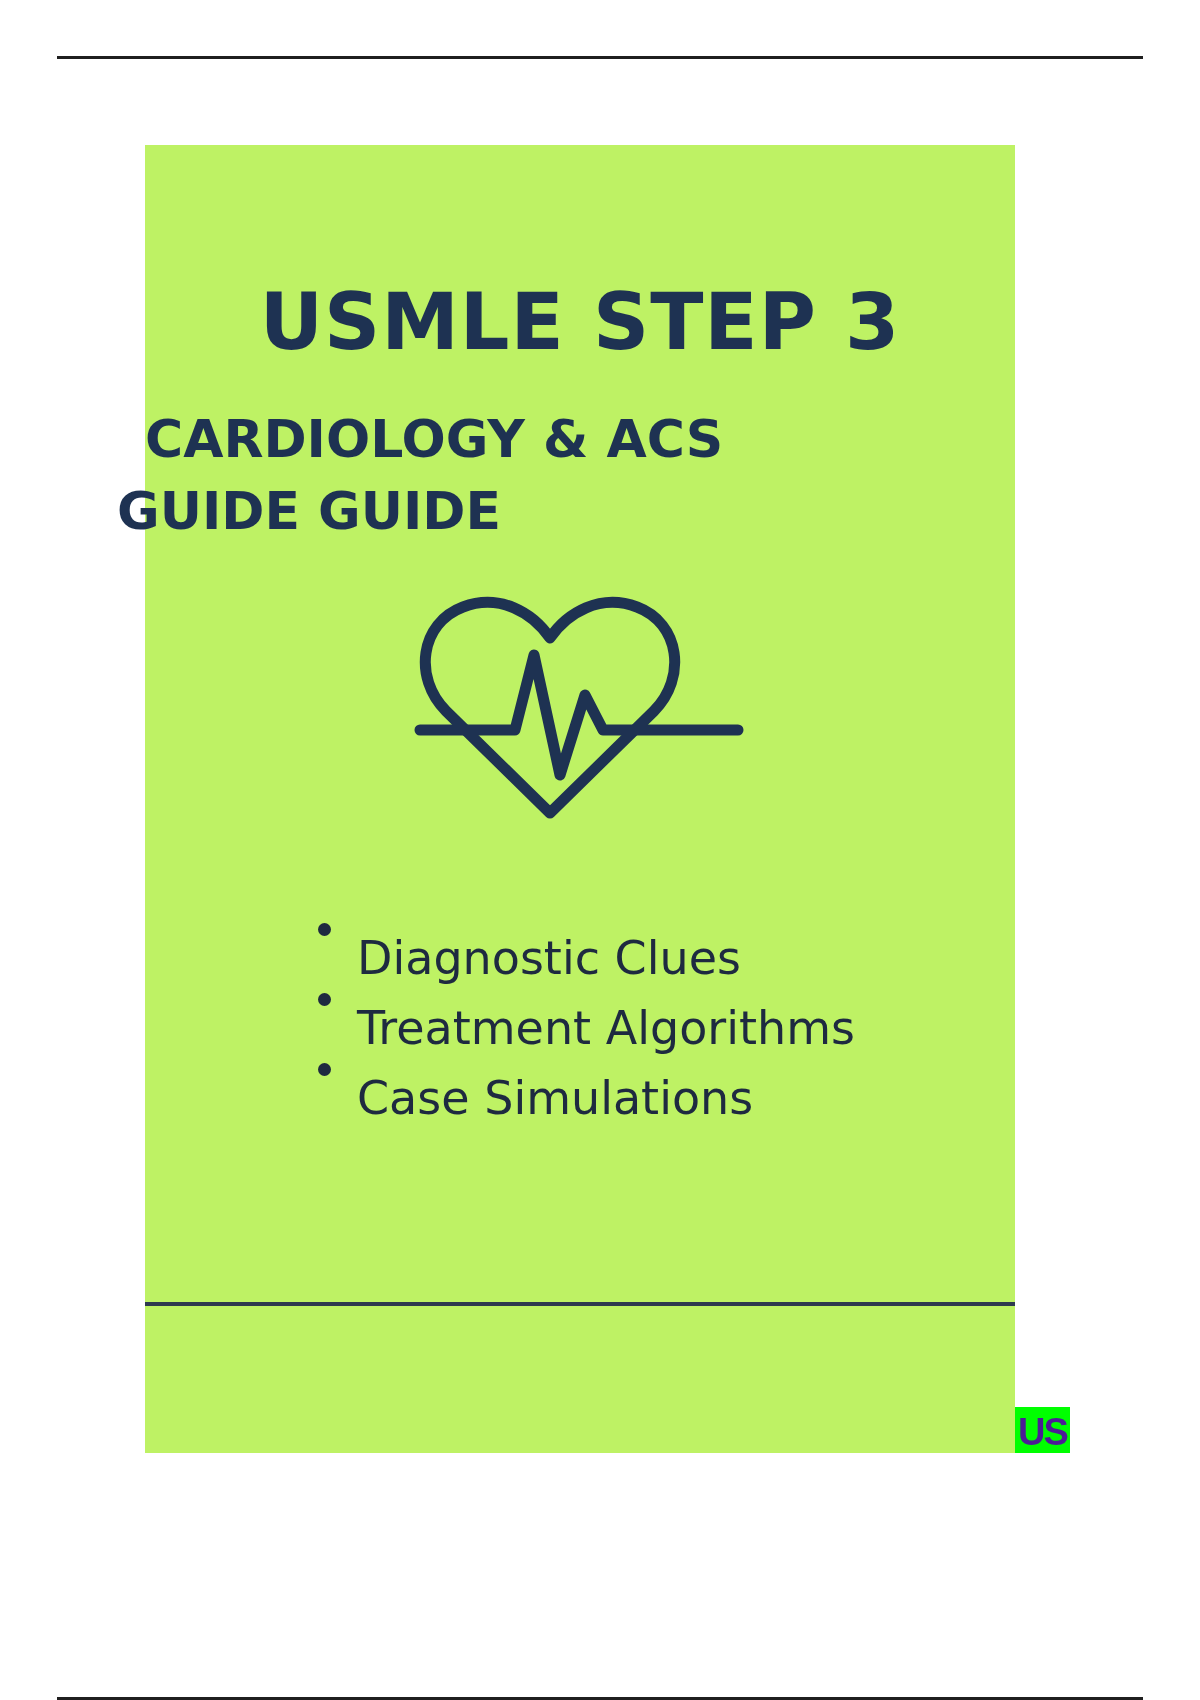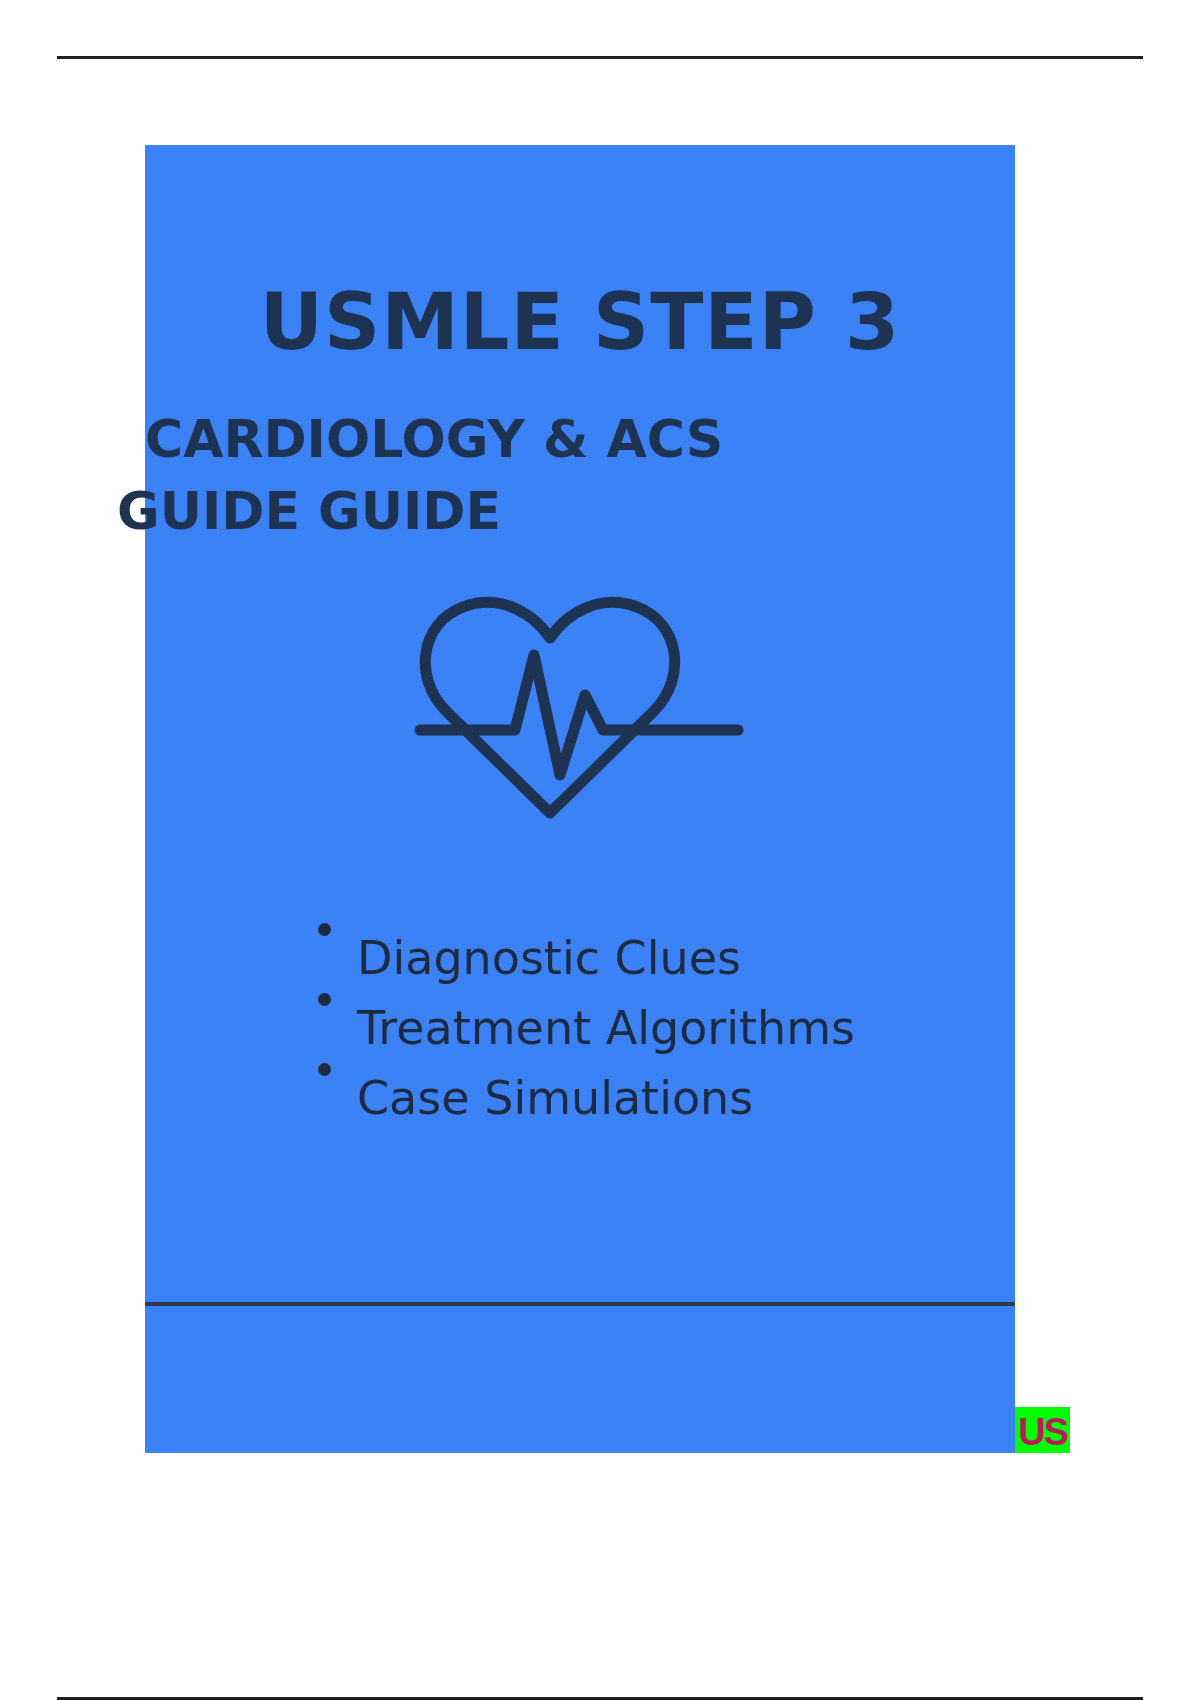--- a/index.html
+++ b/index.html
@@ -23,21 +23,21 @@
     }
     .page-rule.top { top: 56px; }
     .page-rule.bottom { top: 1697px; }
 
     .cover {
       position: absolute;
       left: 145px;
       top: 145px;
       width: 870px;
       height: 1308px;
-      background: #3b82f6;
+      background: #bef264;
     }
     .title-main {
       position: absolute;
       left: 0;
       width: 870px;
       top: 138px;
       text-align: center;
       color: #1e3252;
       font-family: "DejaVu Sans", sans-serif;
       font-weight: bold;
@@ -102,21 +102,21 @@
       background: #2e3a4e;
     }
 
     .lang-badge {
       position: absolute;
       left: 1015px;
       top: 1407px;
       width: 55px;
       height: 46px;
       background: #00ff00;
-      color: #be185d;
+      color: #4c1d95;
       font-family: "Liberation Sans", sans-serif;
       font-weight: bold;
       font-size: 38px;
       line-height: 50px;
       text-align: center;
       letter-spacing: -2px;
       overflow: hidden;
     }
   </style>
 </head>

